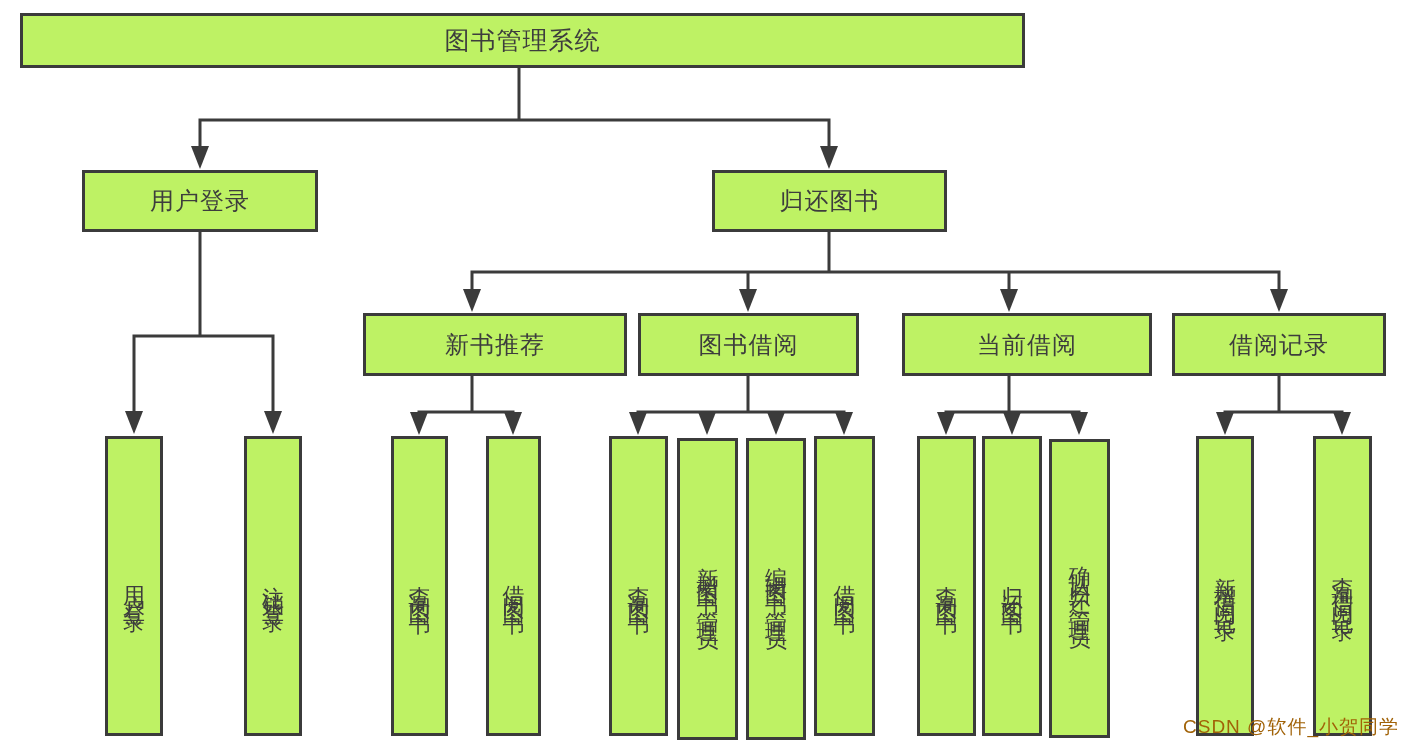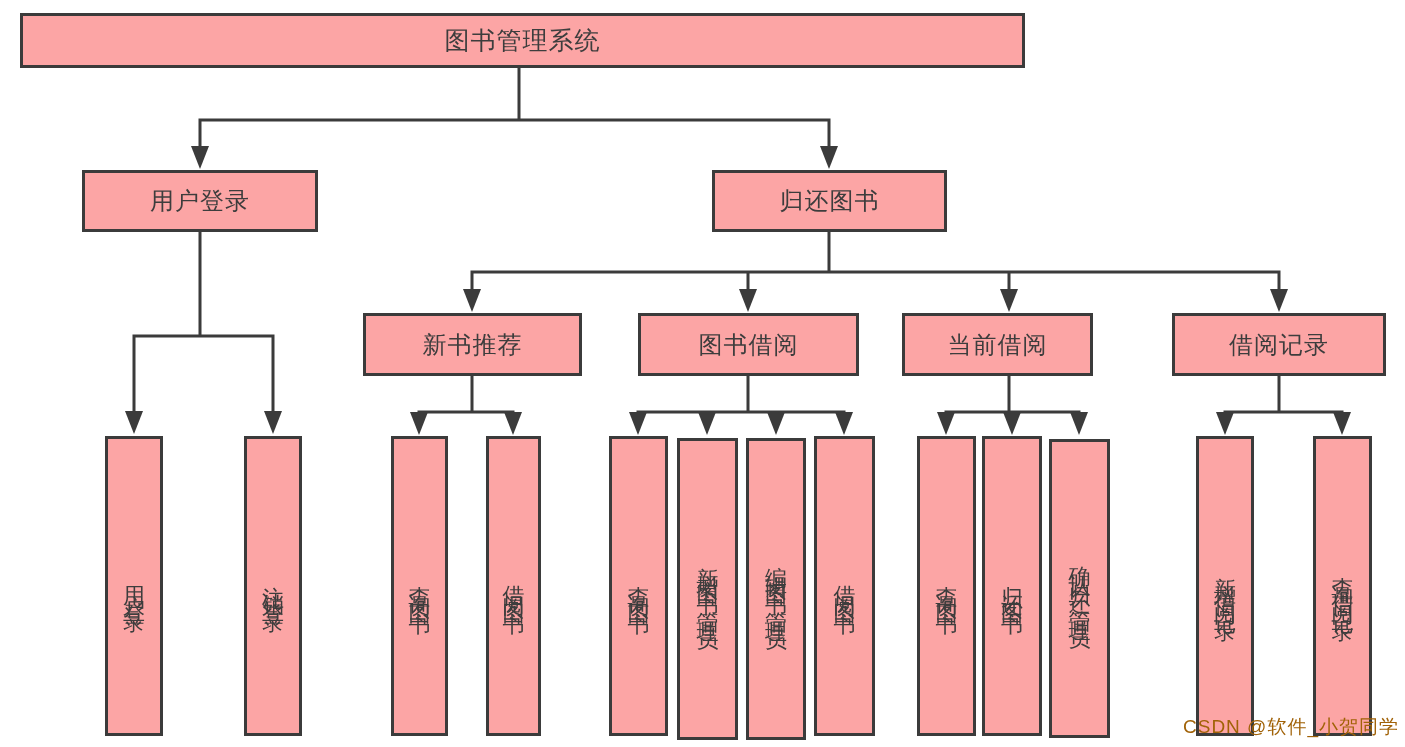--- a/index.html
+++ b/index.html
@@ -18,21 +18,21 @@
   .connectors {
     position: absolute;
     left: 0;
     top: 0;
     pointer-events: none;
   }
   .node {
     position: absolute;
     box-sizing: border-box;
     border: 3px solid #3b3b3b;
-    background: #fca5a5;
+    background: #bef264;
     color: #3d3d3d;
     display: flex;
     align-items: center;
     justify-content: center;
     text-align: center;
   }
   .node.h span {
     font-size: 24px;
     letter-spacing: 1px;
     white-space: nowrap;
@@ -106,27 +106,27 @@
     <span>图书管理系统</span>
   </div>
 
   <div class="node h" style="left:82px;top:170px;width:236px;height:62px">
     <span>用户登录</span>
   </div>
   <div class="node h" style="left:712px;top:170px;width:235px;height:62px">
     <span>归还图书</span>
   </div>
 
-  <div class="node h" style="left:363px;top:313px;width:219px;height:63px">
+  <div class="node h" style="left:363px;top:313px;width:264px;height:63px">
     <span>新书推荐</span>
   </div>
   <div class="node h" style="left:638px;top:313px;width:221px;height:63px">
     <span>图书借阅</span>
   </div>
-  <div class="node h" style="left:902px;top:313px;width:191px;height:63px">
+  <div class="node h" style="left:902px;top:313px;width:250px;height:63px">
     <span>当前借阅</span>
   </div>
   <div class="node h" style="left:1172px;top:313px;width:214px;height:63px">
     <span>借阅记录</span>
   </div>
 
   <div class="node v" style="left:105px;top:436px;width:58px;height:300px">
     <span>用户登录</span>
   </div>
   <div class="node v" style="left:244px;top:436px;width:58px;height:300px">

